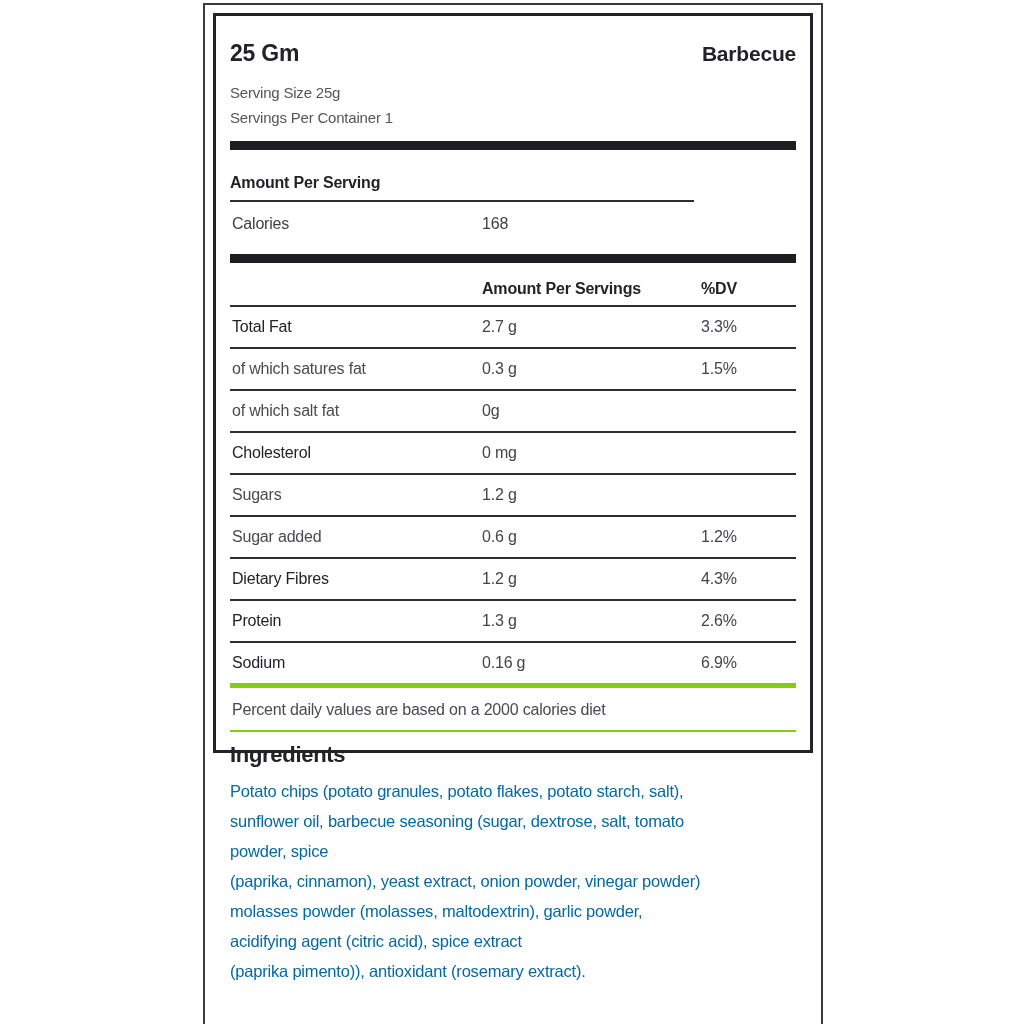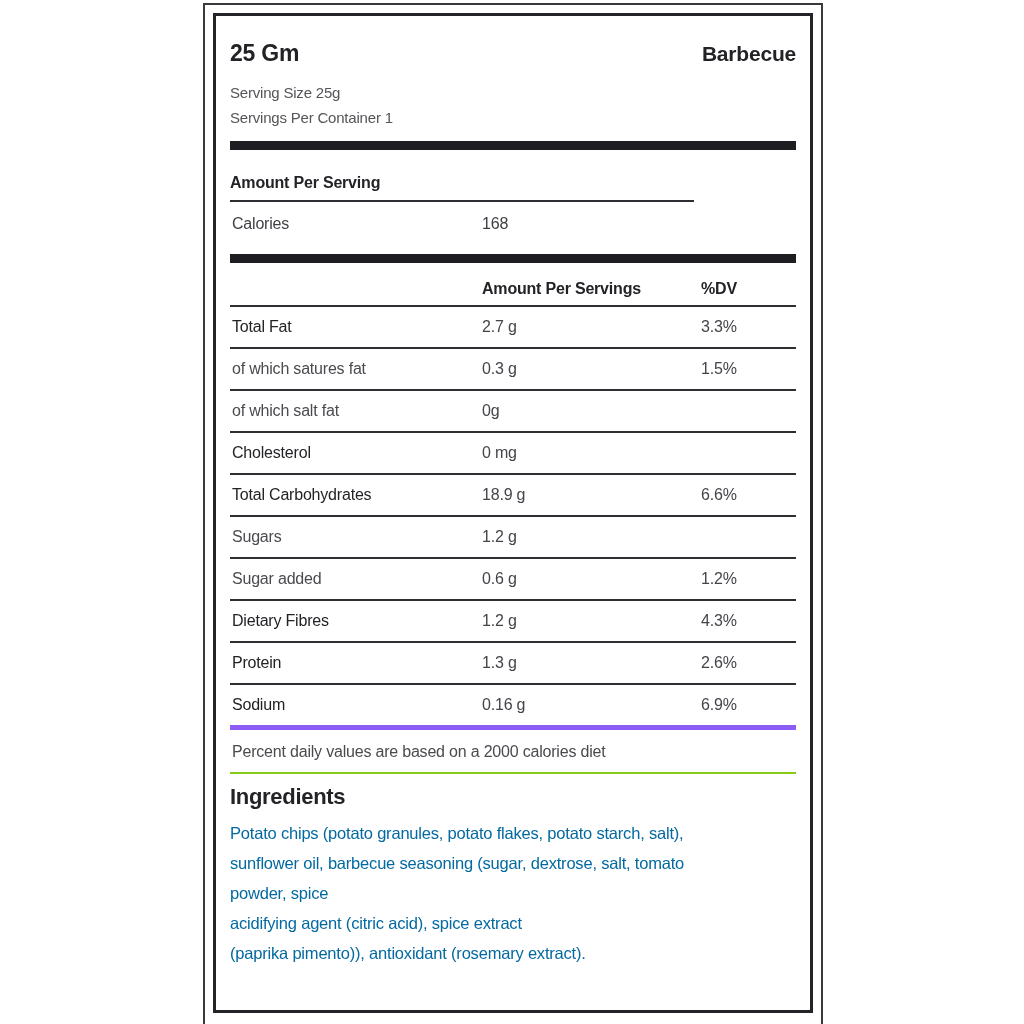--- a/index.html
+++ b/index.html
@@ -13,21 +13,21 @@
   .outer-frame {
     position: absolute;
     left: 203px; top: 3px;
     width: 620px; height: 1040px;   
     border: 2px solid #3a3a3e;
     background: #ffffff;
   }
   .inner-frame {
     position: absolute;
     left: 8px; right: 8px; top: 8px;
-    height: 1000px;
+    height: 740px;
     border: 3px solid #242428;
     padding: 24px 14px 17px 14px;
     background: #ffffff;
   }
   
   .head-row { display: flex; justify-content: space-between; align-items: baseline; }
   .weight  { font-size: 23px; font-weight: bold; color: #232327; }
   .flavor  { font-size: 21px; font-weight: bold; color: #232327; }
   .serv-line { font-size: 15px; color: #55555a; line-height: 25px; }
   .serv-block { margin-top: 13px; }
@@ -37,21 +37,21 @@
   
   .grid3 { display: grid; grid-template-columns: 250px 219px 1fr; align-items: baseline; }
   .cal-row { padding: 13px 0 10px 2px; font-size: 16px; }
   
   .t-head { padding: 17px 0 7px 2px; border-bottom: 2px solid #2e2e32; }
   .t-head .c-amount, .t-head .c-dv { font-weight: bold; color: #232327; font-size: 16px; }
   .t-row { padding: 11px 0 11px 2px; border-bottom: 2px solid #2e2e32; font-size: 16px; }
   .t-row .c-name { color: #4a4a4f; }
   .t-row.strong .c-name { font-weight: normal; color: #232327; }
   .c-amount, .c-dv { color: #44444a; }
-  [data-rows-host] .t-row:last-child { border-bottom: 5px solid #8b5cf6; }
+  [data-rows-host] .t-row:last-child { border-bottom: 5px solid #84cc16; }
   
   .footnote { padding: 13px 0 11px 2px; font-size: 16px; color: #4a4a4f; border-bottom: 2px solid #84cc16; }
   
   .ing-heading { font-size: 22px; font-weight: bold; color: #232327; margin-top: 10px; letter-spacing: -0.3px; }
   .ing-block { margin-top: 8px; }
   .ing-line { font-size: 16.5px; line-height: 30px; color: #0369a1; white-space: nowrap; }
 </style>
 </head>
 <body>
 
@@ -105,25 +105,20 @@
     <div class="c-amount">0g</div>
     <div class="c-dv"></div>
   </div>
 
   <div class="grid3 t-row strong">
     <div class="c-name">Cholesterol</div>
     <div class="c-amount">0 mg</div>
     <div class="c-dv"></div>
   </div>
 
-  <div class="grid3 t-row strong">
-    <div class="c-name">Total Carbohydrates</div>
-    <div class="c-amount">18.9 g</div>
-    <div class="c-dv">6.6%</div>
-  </div>
 
   <div class="grid3 t-row">
     <div class="c-name">Sugars</div>
     <div class="c-amount">1.2 g</div>
     <div class="c-dv"></div>
   </div>
 
   <div class="grid3 t-row">
     <div class="c-name">Sugar added</div>
     <div class="c-amount">0.6 g</div>
@@ -152,21 +147,23 @@
     <div class="footnote">Percent daily values are based on a 2000 calories diet</div>
 
     <div class="ing-heading">Ingredients</div>
     <div class="ing-block">
   <div class="ing-line">Potato chips (potato granules, potato flakes, potato starch, salt),</div>
 
   <div class="ing-line">sunflower oil, barbecue seasoning (sugar, dextrose, salt, tomato</div>
 
   <div class="ing-line">powder, spice</div>
 
+  <div class="ing-line">(paprika, cinnamon), yeast extract, onion powder, vinegar powder)</div>
 
+  <div class="ing-line">molasses powder (molasses, maltodextrin), garlic powder,</div>
 
   <div class="ing-line">acidifying agent (citric acid), spice extract</div>
 
   <div class="ing-line">(paprika pimento)), antioxidant (rosemary extract).</div>
 </div>
 
   </div>
 </div>
 
 </body></html>

